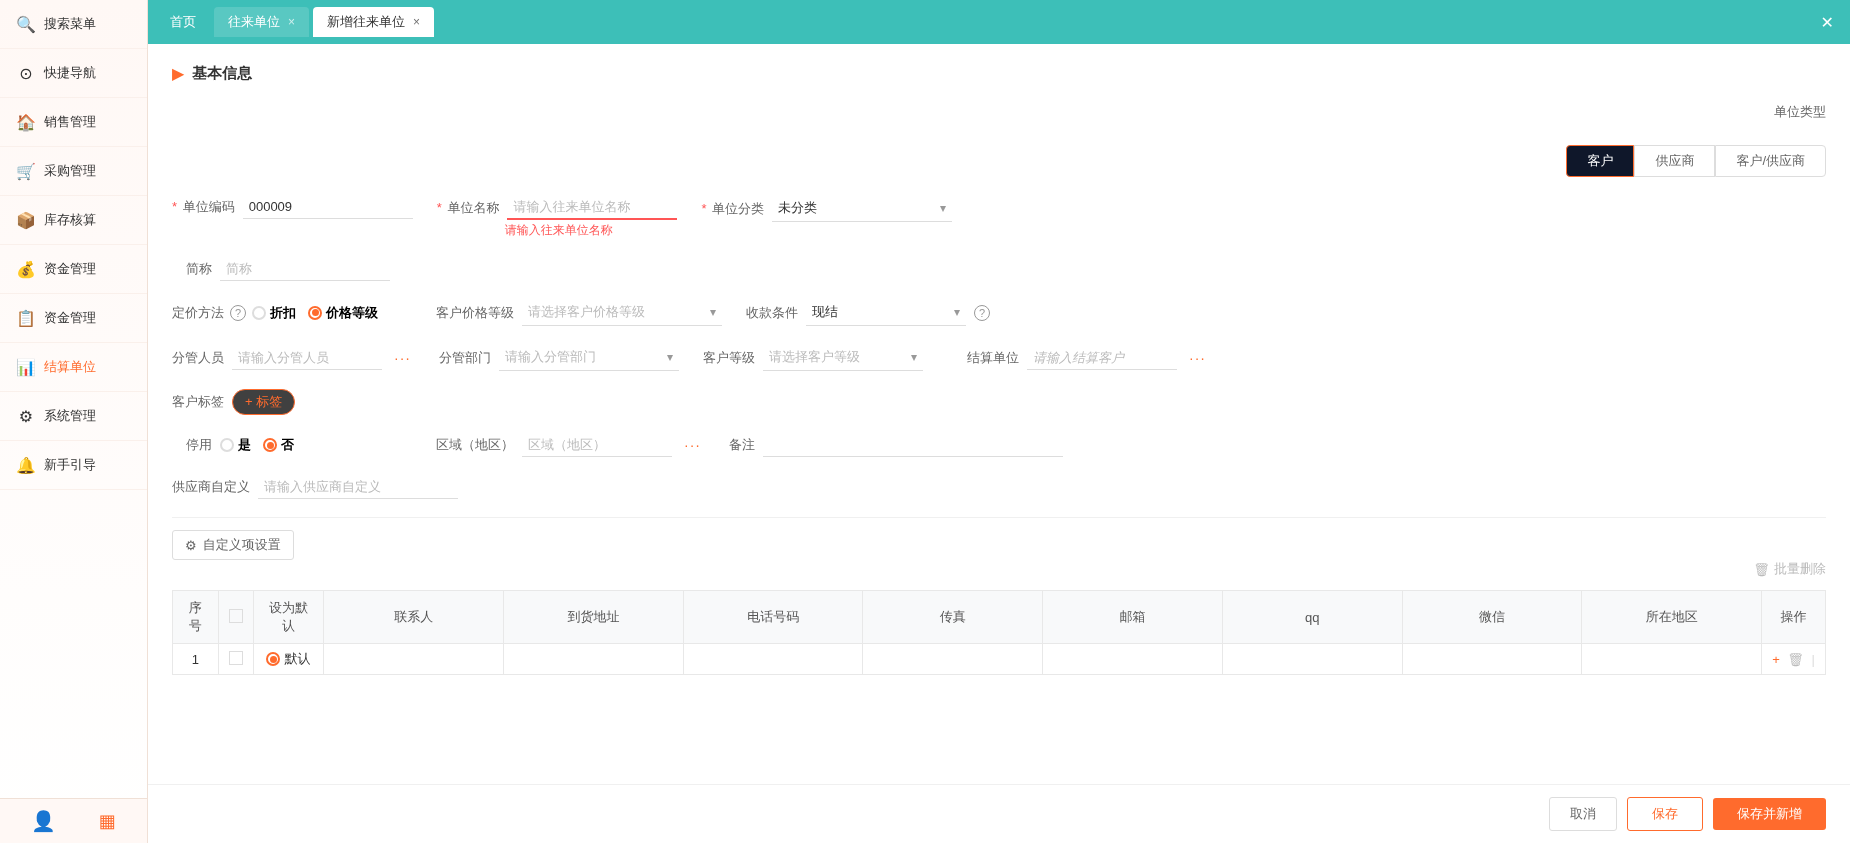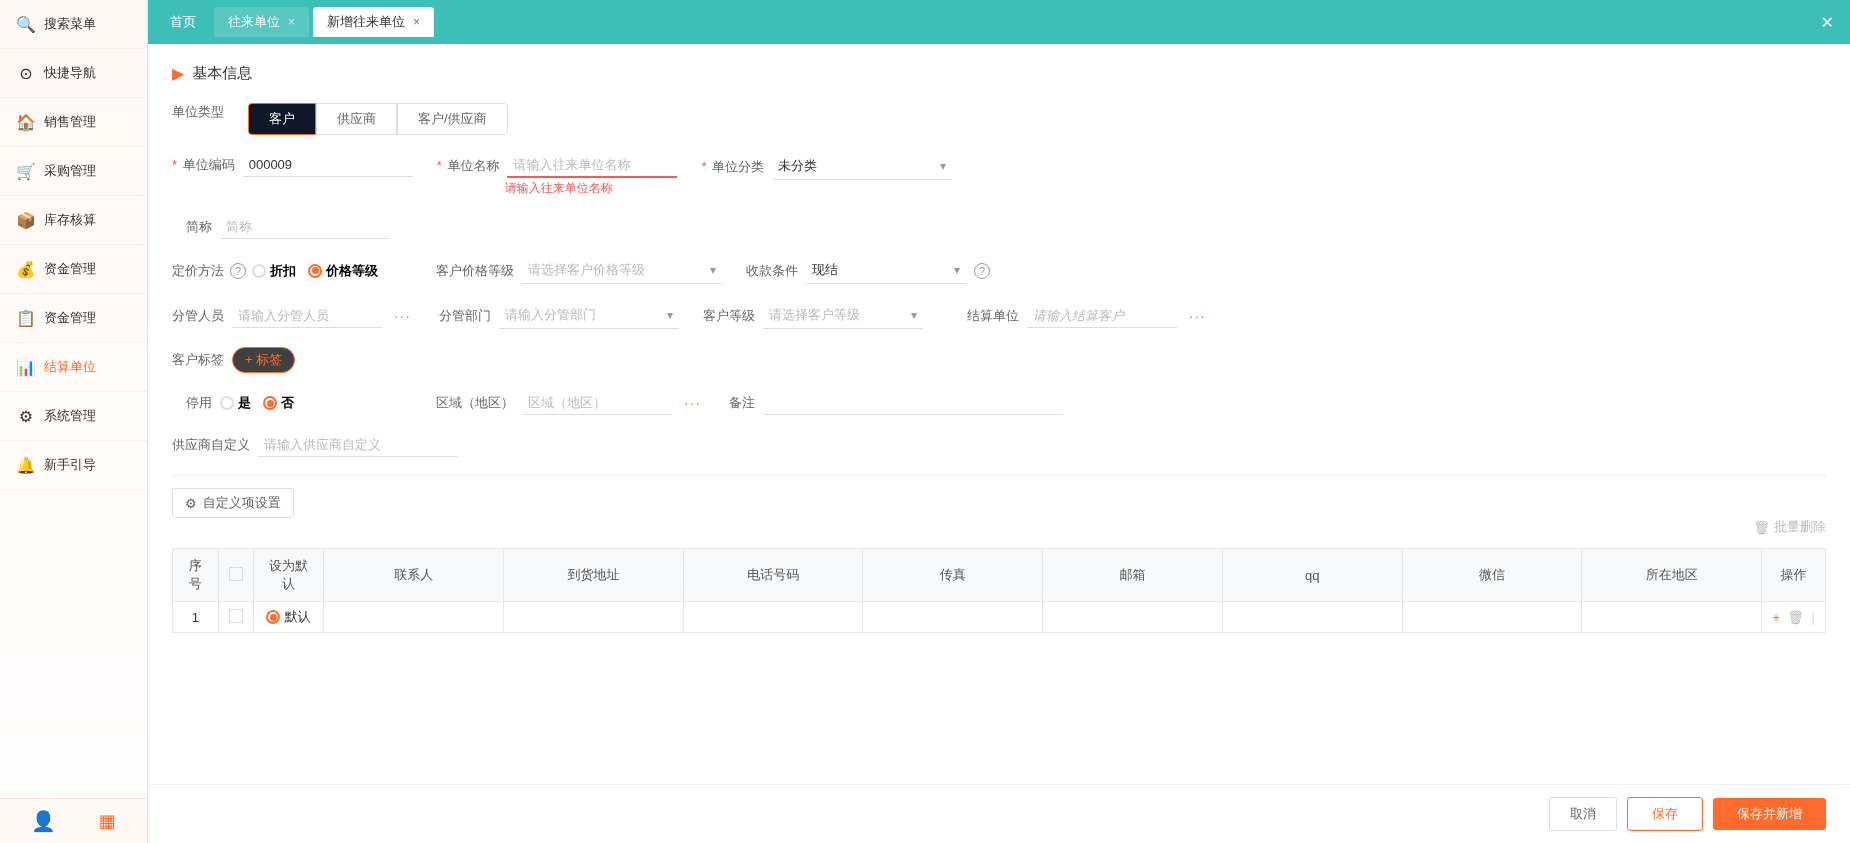--- a/index.html
+++ b/index.html
@@ -104,21 +104,21 @@
       align-items: center;
       gap: 8px;
       margin-bottom: 20px;
     }
     .section-icon {
       color: #ff6b2d;
       font-size: 16px;
     }
     .section-title {
       font-size: 15px;
-      font-weight: normal;
+      font-weight: bold;
       color: #333;
     }
 
     
     .form-row {
       display: flex;
       align-items: flex-start;
       gap: 24px;
       margin-bottom: 18px;
       flex-wrap: wrap;
@@ -394,21 +394,21 @@
     <span class="window-close">✕</span>
   </div>
 
   <div class="content">
 
     <div class="section-header">
       <span class="section-icon">▶</span>
       <span class="section-title">基本信息</span>
     </div>
 
-    <div class="form-row" style="align-items:flex-start;">
+    <div class="form-row" style="align-items:flex-end;flex-direction:column;">
       <span class="form-label">单位类型</span>
       <div class="unit-type-group">
         <button class="unit-btn active">客户</button>
         <button class="unit-btn">供应商</button>
         <button class="unit-btn">客户/供应商</button>
       </div>
     </div>
 
     <div class="form-row" style="align-items:flex-start;">
       <div class="form-field">

